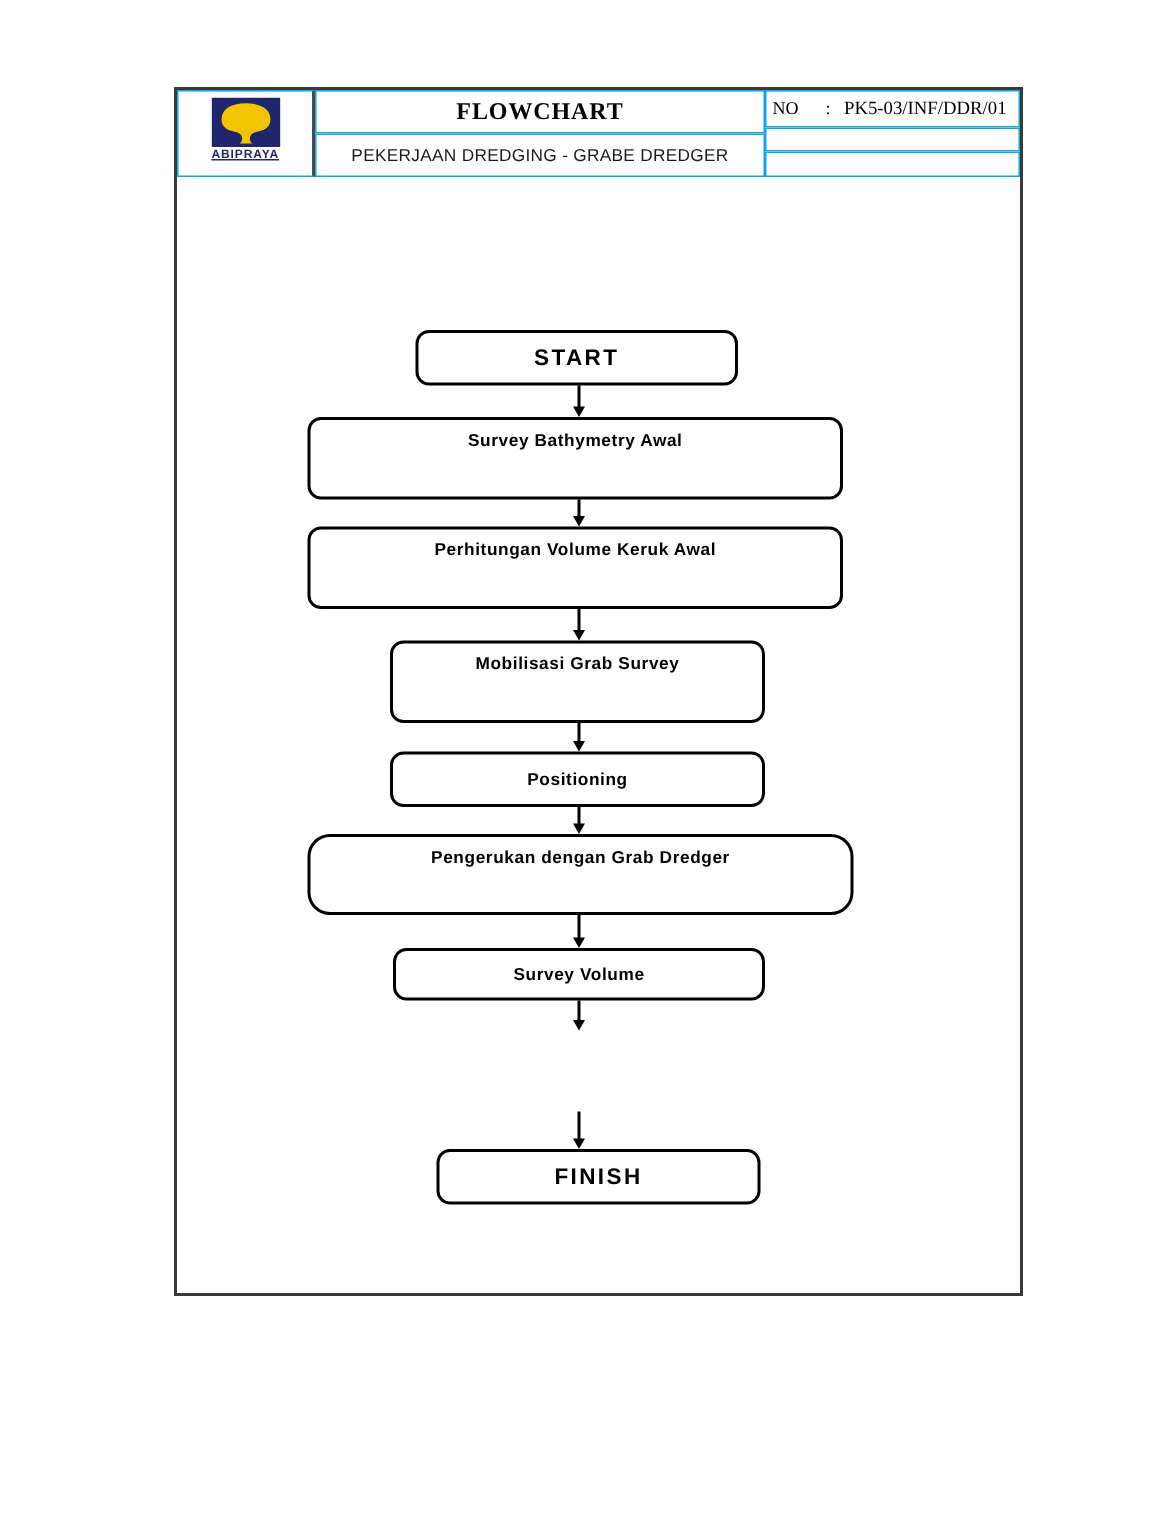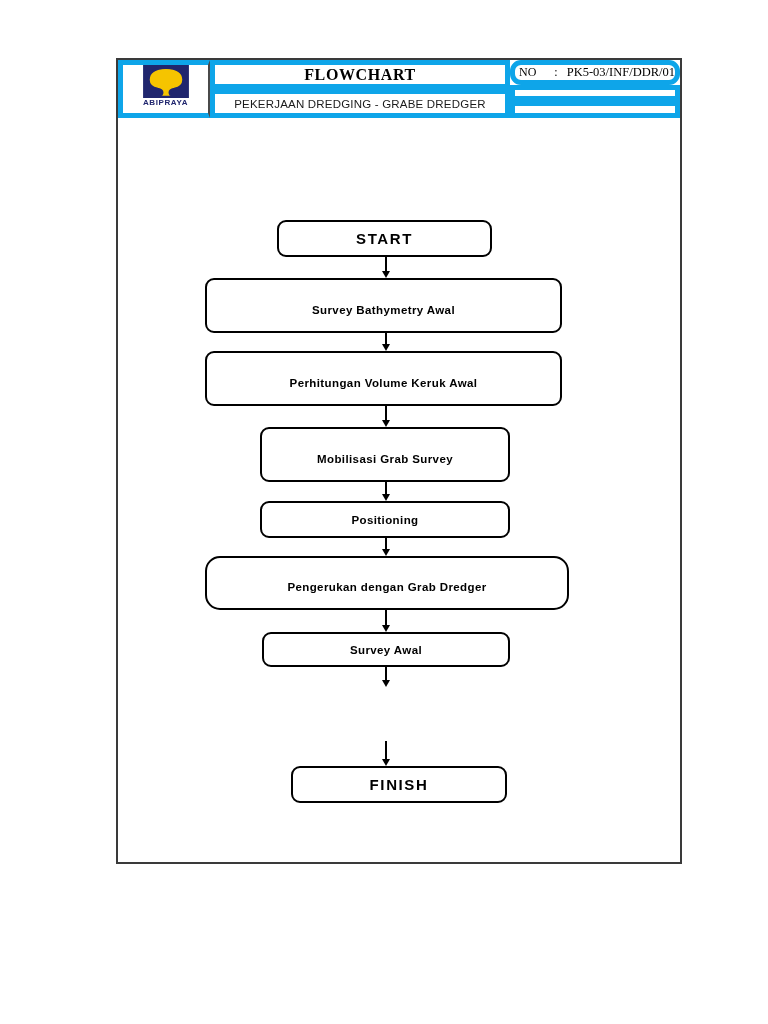--- a/index.html
+++ b/index.html
@@ -34,42 +34,41 @@
     position: absolute;
     left: 0;
     top: 0;
     width: 562px;
     height: 58px;
     box-sizing: border-box;
   }
   .hdr-cell {
     position: absolute;
     box-sizing: border-box;
-    border: 5px solid #0ea5e9;
+    border: 1px solid #0ea5e9;
     background: #ffffff;
     display: flex;
     align-items: center;
     justify-content: center;
     overflow: hidden;
   }
   #hdr-logo-cell {
     left: 0; top: 0; width: 92px; height: 58px;
     border-right: 2px solid #4a4a4a;
   }
   #hdr-title-cell {
     left: 92px; top: 0; width: 300px; height: 29px;
   }
   #hdr-subtitle-cell {
     left: 92px; top: 29px; width: 300px; height: 29px;
   }
   #hdr-no-cell {
     left: 392px; top: 0; width: 170px; height: 25px;
     justify-content: flex-start;
     padding-left: 4px;
-    border-radius: 11px;
   }
   #hdr-blank1-cell {
     left: 392px; top: 25px; width: 170px; height: 16px;
   }
   #hdr-blank2-cell {
     left: 392px; top: 41px; width: 170px; height: 17px;
   }
 
   #doc-title {
     font-family: "Liberation Serif", serif;
@@ -122,20 +121,21 @@
     display: block;
   }
   #logo-wordmark {
     font-family: "Liberation Sans", sans-serif;
     font-weight: bold;
     font-size: 8px;
     letter-spacing: 0.6px;
     color: #20266e;
     line-height: 10px;
     margin-top: 0px;
+    text-decoration: underline;
   }
 
   
   #flow-area {
     position: absolute;
     left: 0;
     top: 58px;
     width: 496px;
     height: 744px;
   }
@@ -159,21 +159,21 @@
   
   .flow-node.terminal {
     align-items: center;
   }
   .flow-node.terminal .node-label {
     font-size: 15px;
     letter-spacing: 1.6px;
   }
   
   .flow-node.process {
-    align-items: center;
+    align-items: flex-start;
   }
   .flow-node.process .node-label {
     font-size: 11.5px;
     letter-spacing: 0.4px;
     padding-top: 8px;
   }
   .flow-node.process.short {
     align-items: center;
   }
   .flow-node.process.short .node-label {
@@ -312,20 +312,20 @@
       <div class="flow-node process" style="left: 142px; top: 309px; width: 250px; height: 55px;">
         <span class="node-label">Mobilisasi Grab Survey</span>
       </div>
       <div class="flow-node process short" style="left: 142px; top: 383px; width: 250px; height: 37px;">
         <span class="node-label">Positioning</span>
       </div>
       <div class="flow-node process" style="left: 87px; top: 438px; width: 364px; height: 54px; border-radius: 15px;">
         <span class="node-label">Pengerukan dengan Grab Dredger</span>
       </div>
       <div class="flow-node process short" style="left: 144px; top: 514px; width: 248px; height: 35px;">
-        <span class="node-label">Survey Awal</span>
+        <span class="node-label">Survey Volume</span>
       </div>
       <div class="flow-node terminal" style="left: 173px; top: 648px; width: 216px; height: 37px;">
         <span class="node-label">FINISH</span>
       </div>
     </div>
 
 </div>
 
 </body></html>

